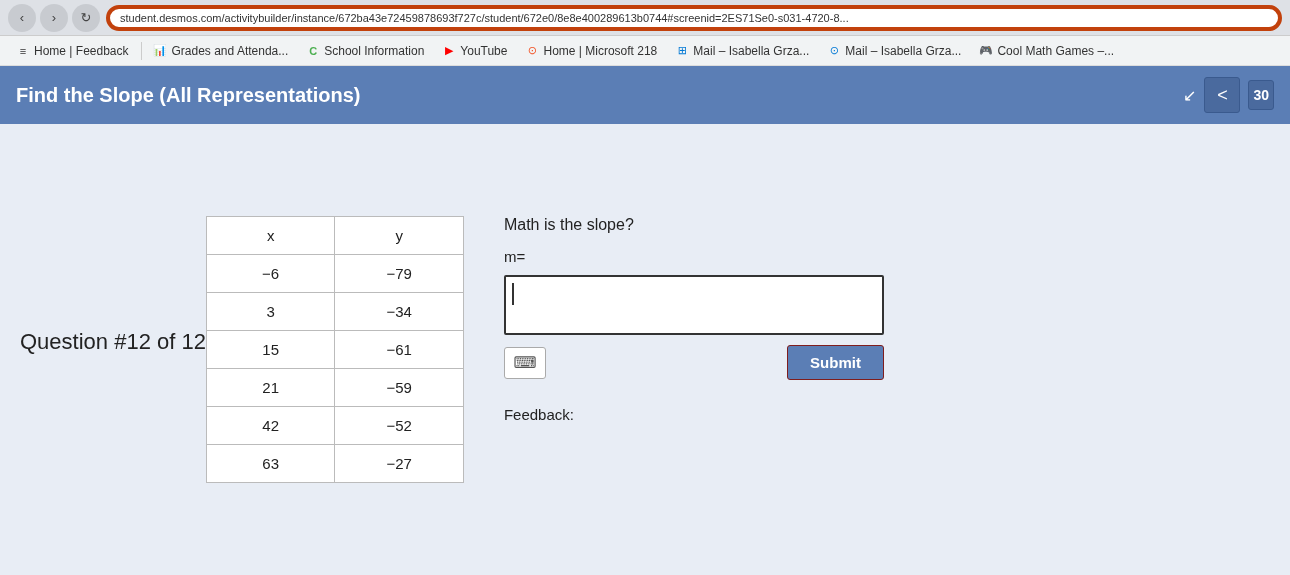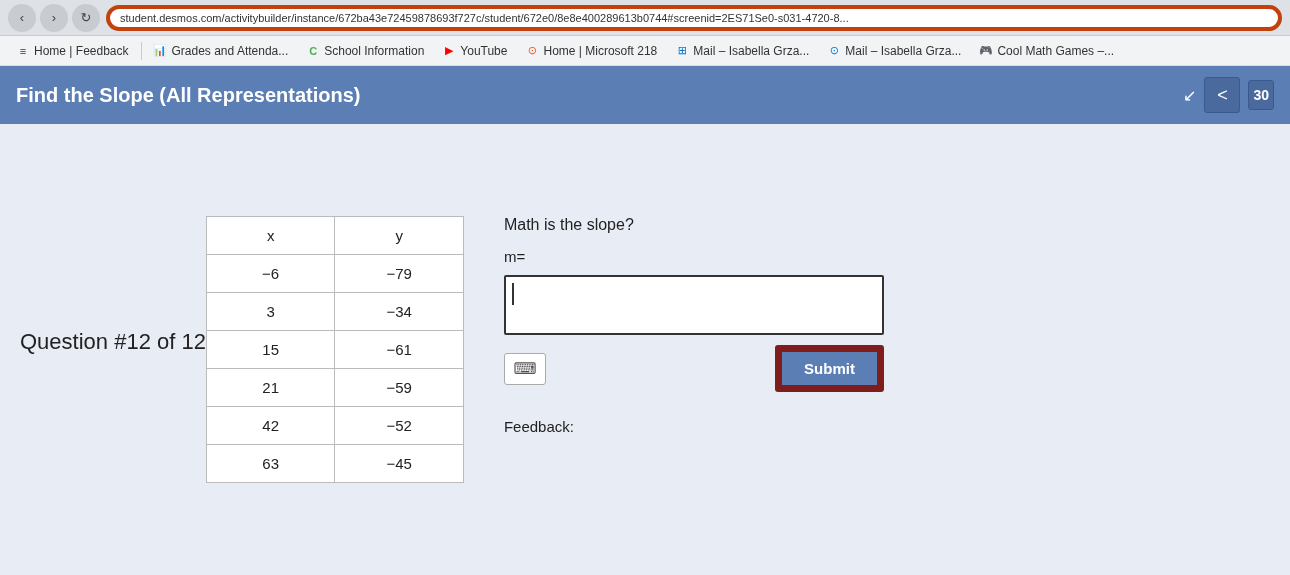--- a/index.html
+++ b/index.html
@@ -246,21 +246,21 @@
       cursor: pointer;
       display: flex;
       align-items: center;
       justify-content: center;
       font-size: 16px;
       color: #555;
     }
     .submit-btn {
       background: #5b7eb5;
       color: white;
-      border: 7px solid #7f1d1d;
+      border: 1px solid #7f1d1d;
       padding: 8px 22px;
       font-size: 15px;
       cursor: pointer;
       border-radius: 3px;
       font-weight: bold;
     }
     .feedback-label {
       font-size: 15px;
       color: #222;
       margin-top: 16px;
@@ -355,21 +355,21 @@
           <tr>
             <td>21</td>
             <td>−59</td>
           </tr>
           <tr>
             <td>42</td>
             <td>−52</td>
           </tr>
           <tr>
             <td>63</td>
-            <td>−45</td>
+            <td>−27</td>
           </tr>
         </tbody>
     </table>
 
     <div class="right-panel">
       <div class="slope-question">Math is the slope?</div>
       <div class="m-equals">m=</div>
       <div class="answer-input-box">
         <span class="answer-cursor"></span>
         <input type="text" style="">

